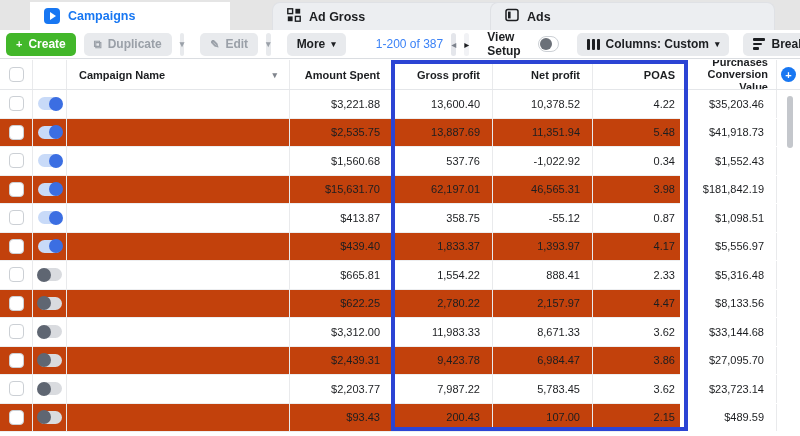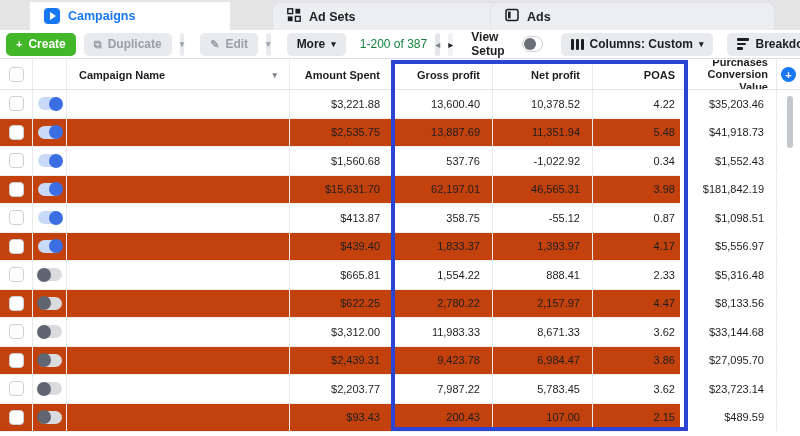--- a/index.html
+++ b/index.html
@@ -26,21 +26,21 @@
              border-bottom:1px solid #dadde1; display:flex; align-items:center; padding:0 6px; gap:8px; }
   .btn { height:23px; display:flex; align-items:center; gap:6px; padding:0 10px;
          border-radius:5px; background:#e8eaed; font-size:12px; font-weight:bold; color:#1c1e21;
          white-space:nowrap; cursor:pointer; }
   .btn.green { background:#42b72a; color:#fff; }
   .btn.disabled { color:#9aa0a8; }
   .btn .glyph { font-size:11px; }
   .caret-btn { width:26px; justify-content:center; padding:0; }
   .caret { font-size:9px; color:#1c1e21; }
   .disabled .caret, .caret.dim { color:#9aa0a8; }
-  .pager-label { font-size:12px; color:#15803d; margin-left:6px; white-space:nowrap; }
+  .pager-label { font-size:12px; color:#3b82f6; margin-left:22px; white-space:nowrap; }
   .pg-btn { width:24px; height:23px; border-radius:5px; display:flex; align-items:center;
             justify-content:center; font-size:10px; cursor:pointer; }
   .pg-prev { background:#e4e6eb; color:#7c828c; }
   .pg-next { background:#f1f2f5; color:#1c1e21; }
   .viewsetup { display:flex; align-items:center; gap:8px; font-size:12px; font-weight:bold; margin-left:10px; }
   .switch { width:30px; height:16px; border-radius:9px; background:#fff; border:1px solid #ccd0d5; position:relative; cursor:pointer; }
   .switch .knob { position:absolute; left:1px; top:1px; width:12px; height:12px; border-radius:50%; background:#6b7078; }
   .cols-icon { display:flex; gap:2px; }
   .cols-icon i { width:3px; height:11px; background:#1c1e21; border-radius:1px; }
   .bk-icon { display:flex; flex-direction:column; gap:2px; align-items:flex-start; }
@@ -88,21 +88,21 @@
   </div>
   <div class="tab tab-card tab-adsets">
     <span>
       <svg width="14" height="14" viewBox="0 0 14 14">
           <rect x="0.8" y="0.8" width="4.8" height="4.8" fill="none" stroke="#1c1e21" stroke-width="1.4"></rect>
           <rect x="8.4" y="0.8" width="4.8" height="4.8" fill="#1c1e21"></rect>
           <rect x="0.8" y="8.4" width="4.8" height="4.8" fill="#1c1e21"></rect>
           <rect x="8.4" y="8.4" width="4.8" height="4.8" fill="none" stroke="#1c1e21" stroke-width="1.4"></rect>
         </svg>
     </span>
-    <span>Ad Sets</span>
+    <span>Ad Gross</span>
   </div>
   <div class="tab tab-card tab-ads">
     <span>
       <svg width="14" height="14" viewBox="0 0 14 14">
           <rect x="1" y="1.6" width="12" height="10.8" rx="2" fill="none" stroke="#1c1e21" stroke-width="1.5"></rect>
           <rect x="3" y="3.6" width="2.6" height="6.8" fill="#1c1e21"></rect>
         </svg>
     </span>
     <span>Ads</span>
   </div>

